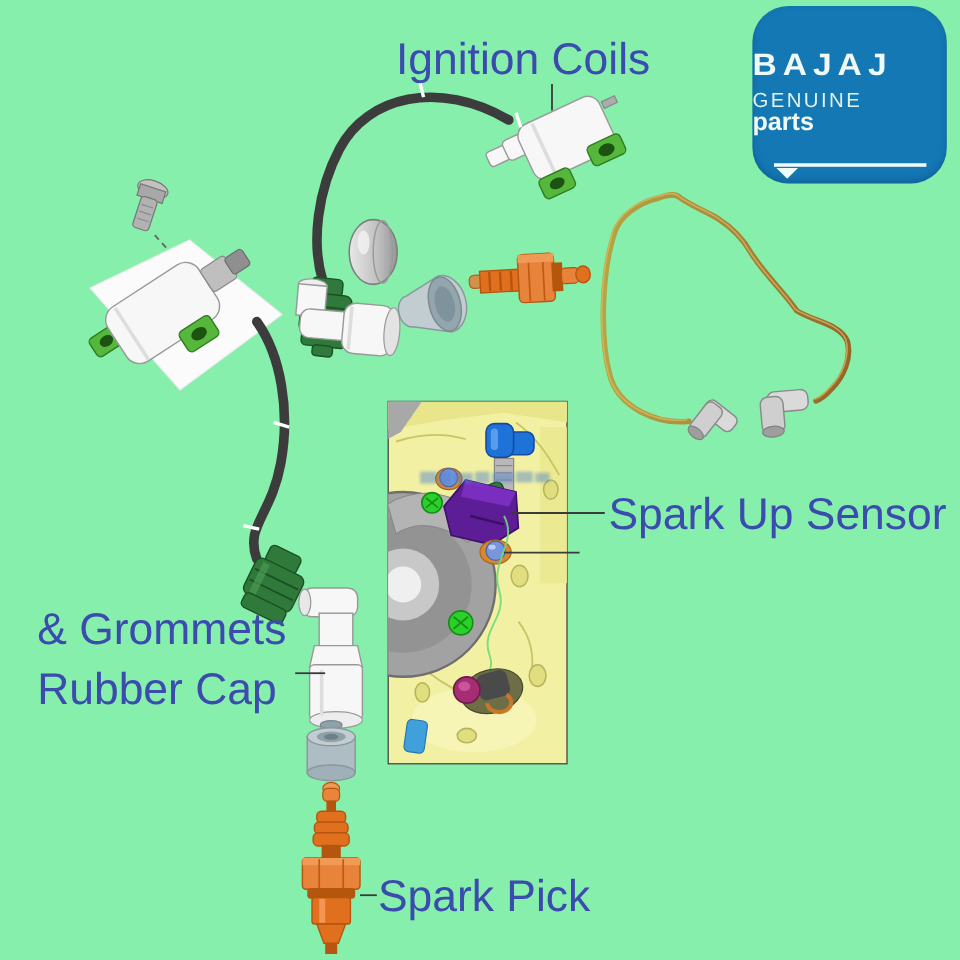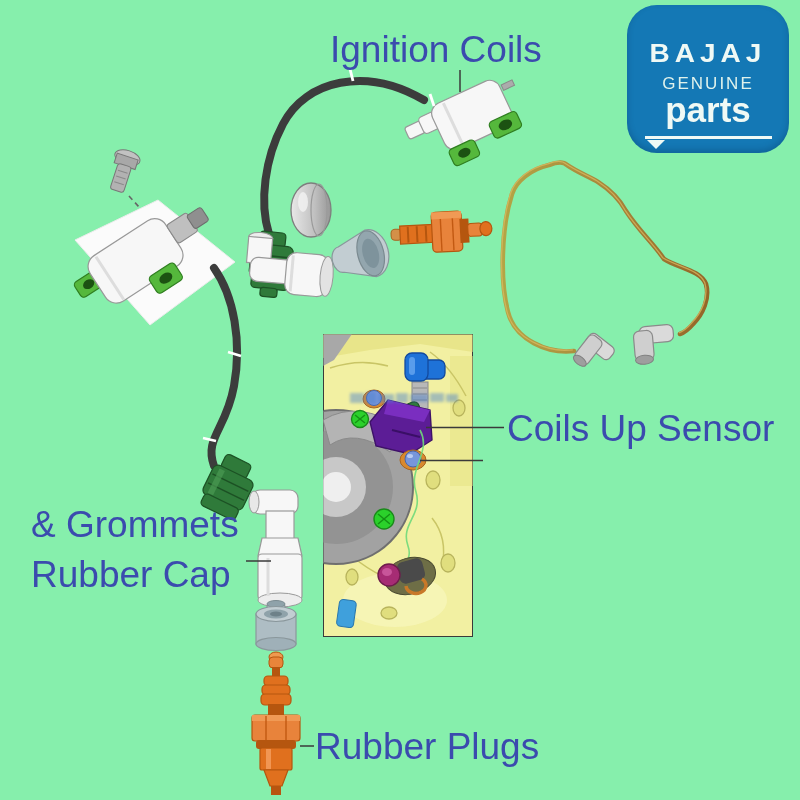--- a/index.html
+++ b/index.html
@@ -2,26 +2,26 @@
 <html style="--label-text: #3B4BAE; --callout-line: #3A3A3A; --logo-bg: #1478B5; --logo-text: #EFF9F5; --cable-black: #3C3C3C; --coil-tab-green: #55B83C; --cap-dark-green: #2F7A3A; --spark-plug-orange: #E0701E; --spark-plug-dark: #B5560F; --ht-wire-brown: #A98A3C; --engine-yellow: #F2F0A2; --flywheel-gray: #A2A2A2; --sensor-purple: #5C1D96; --connector-blue: #1E72D8; --bolt-blue: #7796DB; --washer-orange: #D8892F; --knob-magenta: #A62C74; --screw-green: #2BD12B; --engine-tab-blue: #3FA0DC;"><head>
 <meta charset="utf-8">
 <style>
   html,body{margin:0;padding:0;background:#fff;}
   .canvas{position:relative;width:800px;height:800px;background:#86efac;overflow:hidden;
           font-family:Liberation Sans, sans-serif;}
   .canvas svg{position:absolute;left:0;top:0;}
   .lbl{position:absolute;font-size:37px;color:var(--label-text,#3B4BAE);white-space:nowrap;
        letter-spacing:0px;line-height:50px;}
   .logo{position:absolute;left:627px;top:5px;width:162px;height:148px;border-radius:30px;
-        background:var(--logo-bg,#1478B5);text-align:center;
+        background:var(--logo-bg,#1478B5);
         box-shadow:inset 0 -3px 6px rgba(0,40,70,.25);}
   .logo-brand{margin-top:33px;font-size:28px;font-weight:bold;letter-spacing:5px;
               color:var(--logo-text,#EFF9F5);transform:scaleY(.92);}
   .logo-genuine{margin-top:4px;font-size:17px;letter-spacing:2px;color:#DFF2EC;}
-  .logo-parts{margin-top:-4px;font-size:35px;font-weight:bold;color:var(--logo-text,#EFF9F5);}
+  .logo-parts{margin-top:-4px;font-size:21px;font-weight:bold;color:var(--logo-text,#EFF9F5);}
   .logo-rule{position:absolute;left:18px;top:131px;width:127px;height:3px;
              background:var(--logo-text,#EFF9F5);}
   .logo-arrow{position:absolute;left:20px;top:135px;width:0;height:0;
               border-left:9px solid transparent;border-right:9px solid transparent;
               border-top:9px solid var(--logo-text,#EFF9F5);}
   
   .tabG{fill:var(--coil-tab-green,#55B83C);stroke:#2F7E20;stroke-width:1.2;}
   .capG{fill:var(--cap-dark-green,#2F7A3A);stroke:#1C5124;stroke-width:1.2;}
   .wht{fill:#F7F7F7;stroke:#999;stroke-width:1.2;}
   .gry{fill:#C2CDD2;stroke:#8A979C;stroke-width:1.2;}
@@ -320,26 +320,26 @@
     <rect x="266" y="749" width="5" height="20" fill="#F5A060" opacity=".8"></rect>
     <path d="M 264,770 L 288,770 L 282,786 L 270,786 Z" class="org"></path>
     <rect x="271" y="786" width="10" height="9" fill="#B85510"></rect>
   </g>
 
   <line x1="246" y1="561" x2="271" y2="561" class="callout"></line>
   <line x1="300" y1="746" x2="314" y2="746" class="callout"></line>
 </svg>
 
 <div class="lbl" style="left:330px;top:25px">Ignition Coils</div>
-<div class="lbl" style="left:507px;top:404px">Coils Up Sensor</div>
+<div class="lbl" style="left:507px;top:404px">Spark Up Sensor</div>
 <div class="lbl" style="left:31px;top:500px">
   <span style="display:block">&amp; Grommets</span>
   <span style="display:block">Rubber Cap</span>
 </div>
-<div class="lbl" style="left:315px;top:722px">Rubber Plugs</div>
+<div class="lbl" style="left:315px;top:722px">Spark Pick</div>
 
 <div class="logo">
   <div class="logo-brand">BAJAJ</div>
   <div class="logo-genuine">GENUINE</div>
   <div class="logo-parts">parts</div>
   <div class="logo-rule"></div>
   <div class="logo-arrow"></div>
 </div>
 
 </div>

